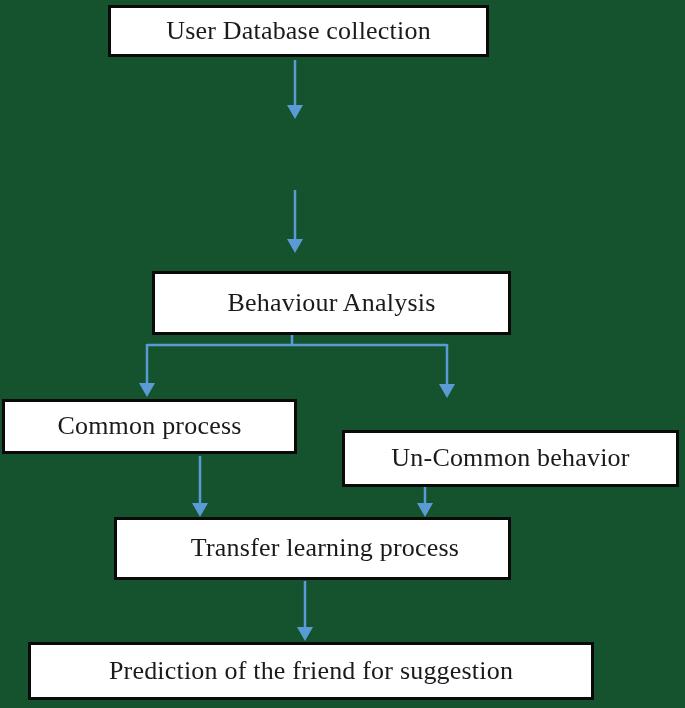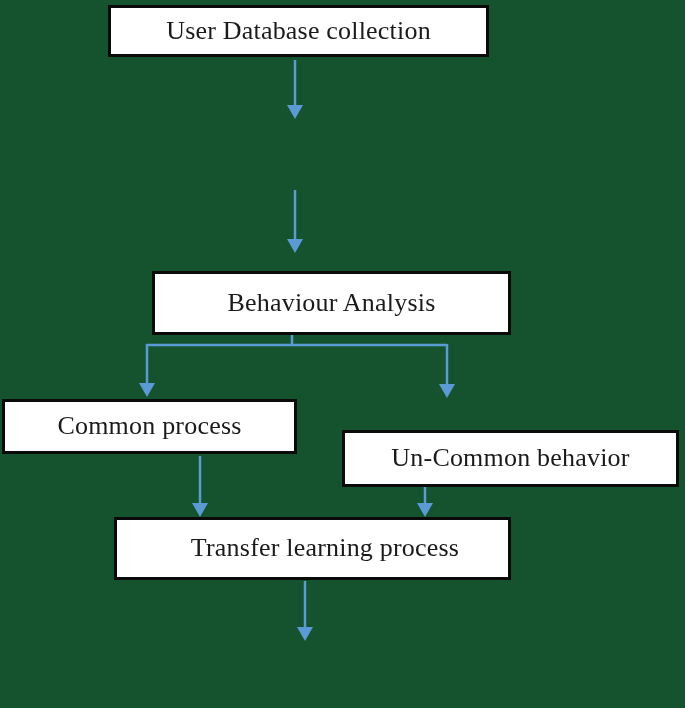--- a/index.html
+++ b/index.html
@@ -111,14 +111,17 @@
   </div>
 
   <div class="node" id="node-4">
     <span>Un-Common behavior</span>
   </div>
 
   <div class="node" id="node-5">
     <span>Transfer learning process</span>
   </div>
 
+  <div class="node" id="node-6">
+    <span>Prediction of the friend for suggestion</span>
+  </div>
 
 </div>
 
 </body></html>

